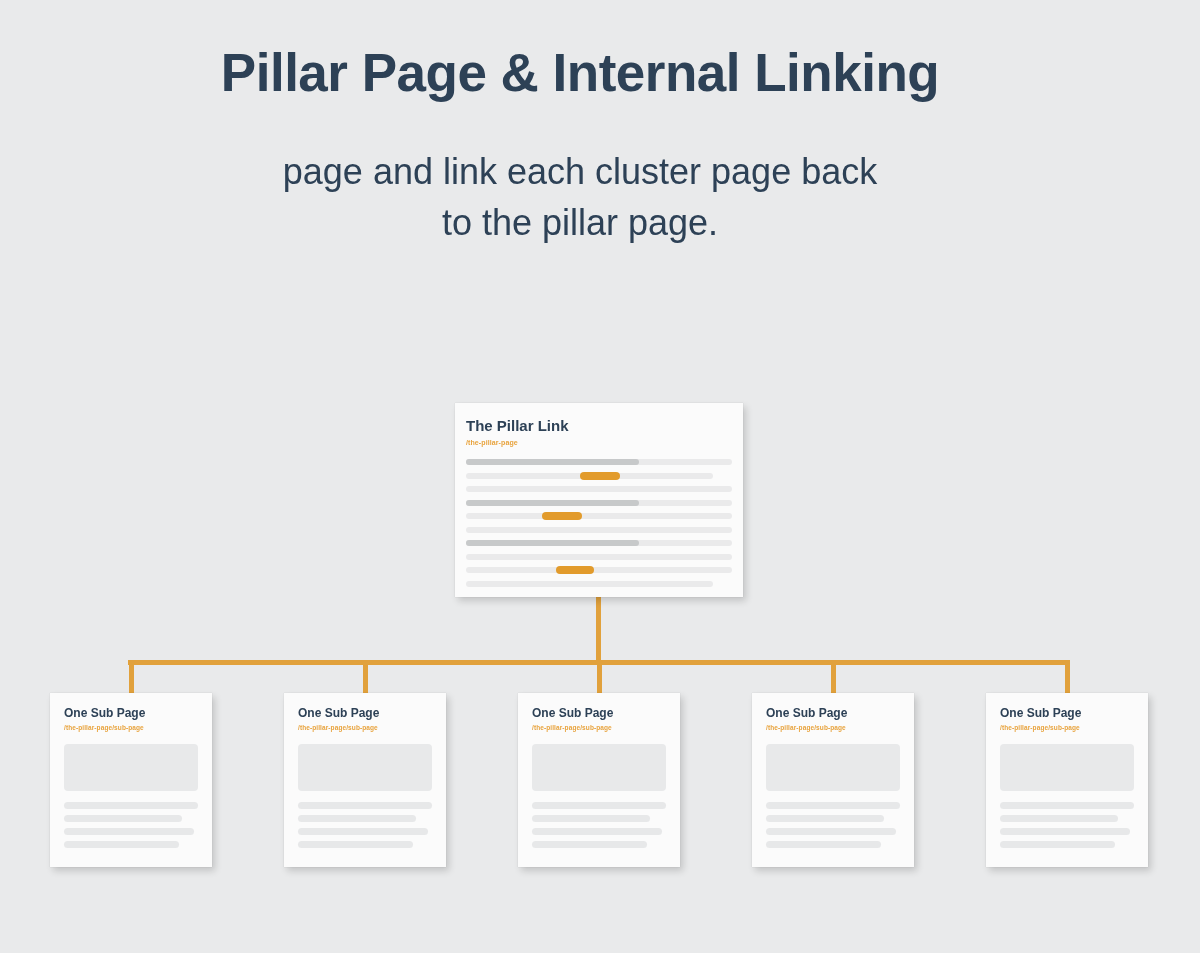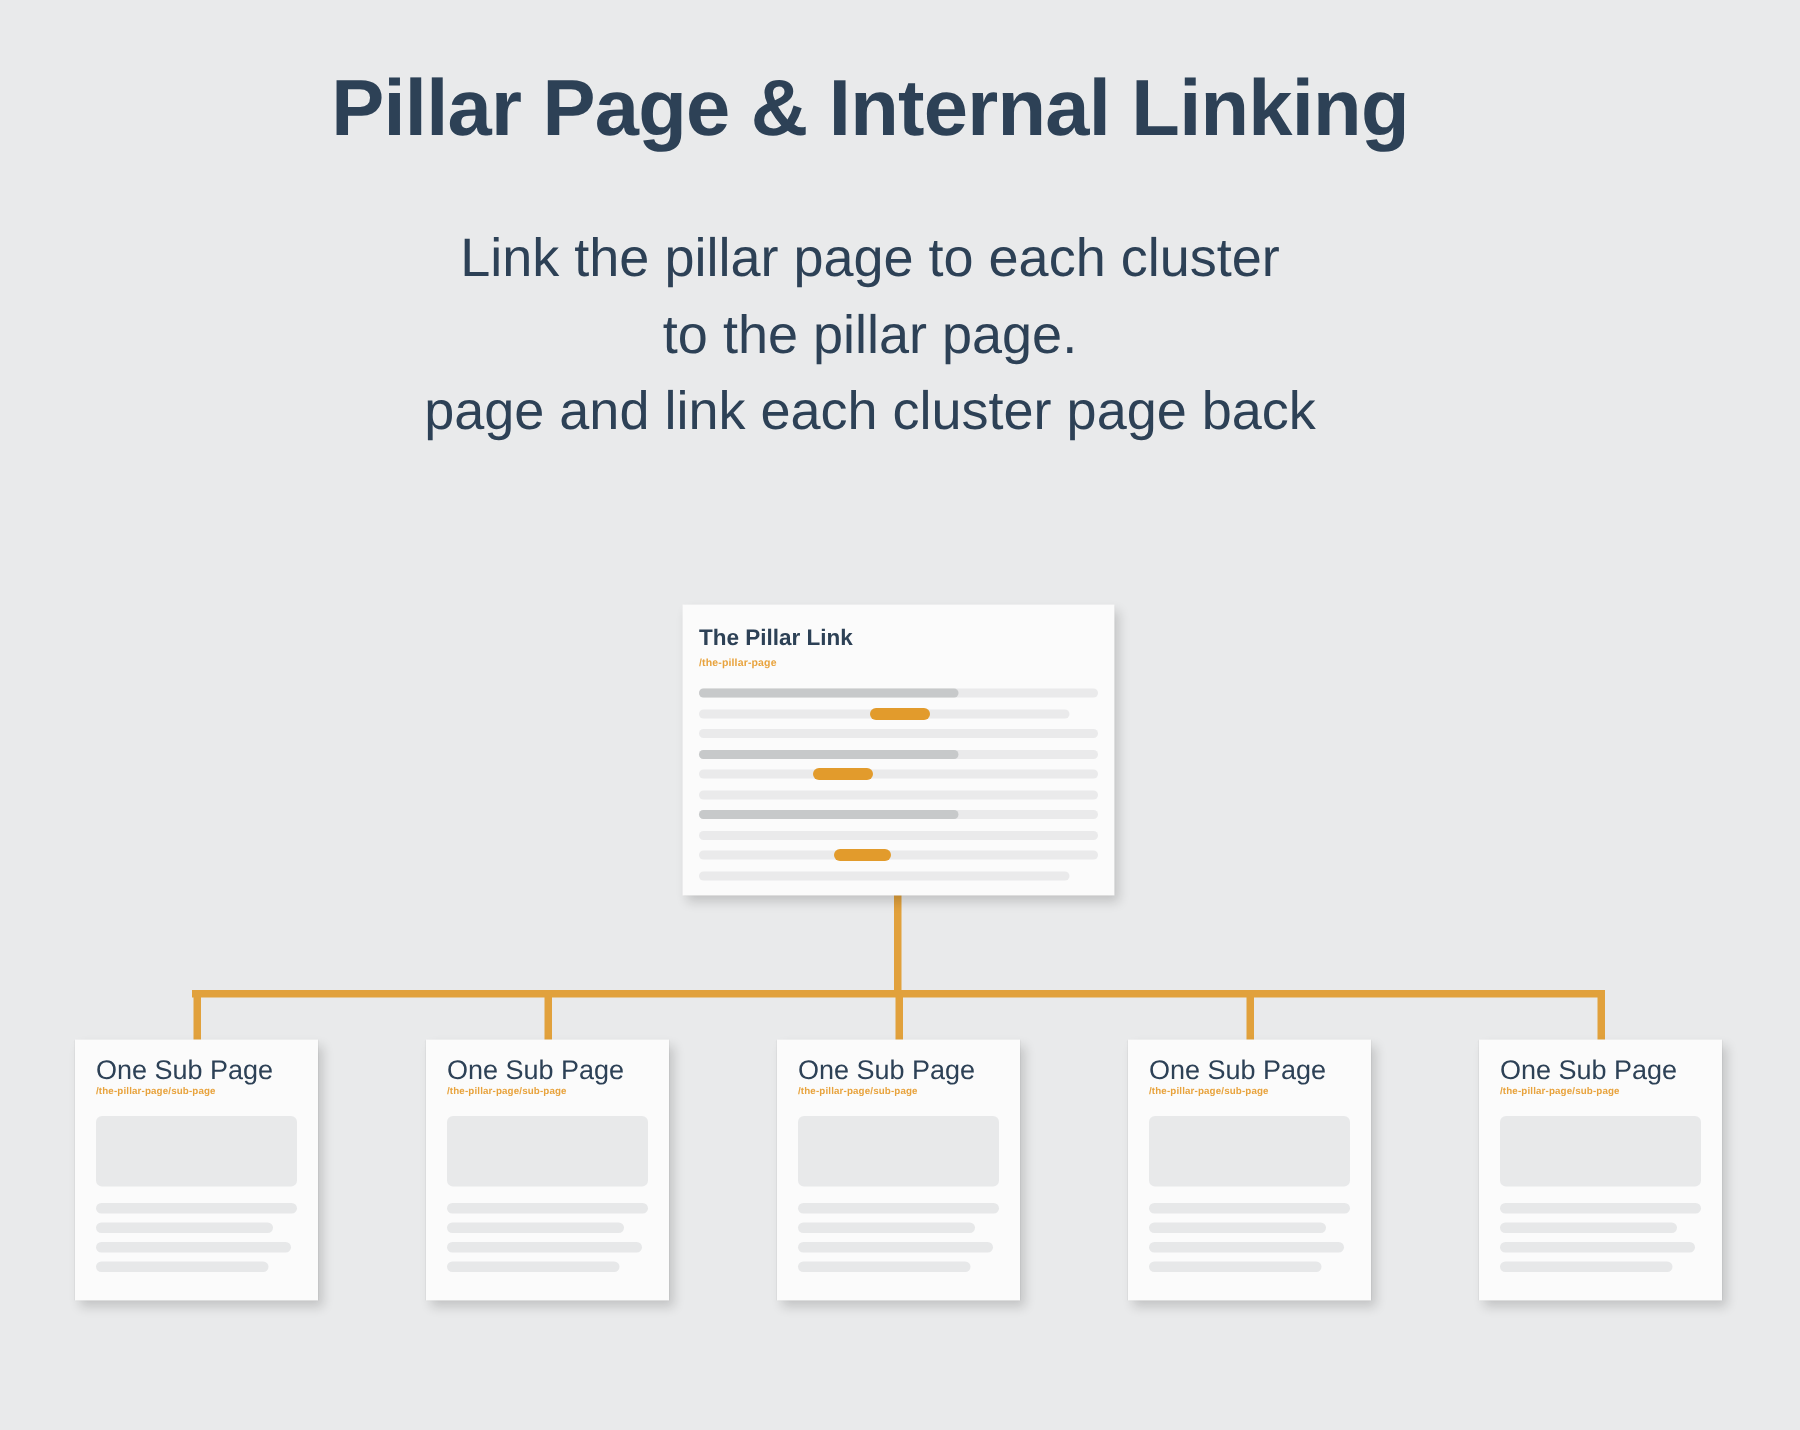--- a/index.html
+++ b/index.html
@@ -68,21 +68,21 @@
   .bar-row{position:relative;height:6px;margin-bottom:7.5px;}
   .bar{position:absolute;top:0;left:0;height:6px;border-radius:3px;background:var(--bar-light);}
   .bar.dark{background:var(--bar-dark);z-index:1;}
   .bar.pill{height:8px;top:-1px;border-radius:4px;background:var(--pill);z-index:2;}
 
   .sub-card{
     top:693px;width:162px;height:174px;
     padding:12px 14px 0 14px;
   }
   .sub-card .card-title{
-    font-size:18px;font-weight:400;color:var(--navy);line-height:17px;
+    font-size:12px;font-weight:700;color:var(--navy);line-height:17px;
   }
   .sub-card .card-url{font-size:6.5px;margin-top:2px;line-height:8px;}
   .sub-placeholder{
     margin-top:12px;height:47px;width:100%;
     background:var(--placeholder);border-radius:4px;
   }
   .sub-lines{margin-top:11px;}
   .sub-line{height:7px;border-radius:3.5px;background:#e7e8e9;margin-bottom:6px;}
 
   
@@ -92,23 +92,22 @@
   .connector.drop{top:660px;width:5px;height:38px;}
 </style>
 </head>
 <body>
 
 <div id="canvas">
 
   <div class="header">
     <h1 class="page-title">Pillar Page &amp; Internal Linking</h1>
     <div class="page-subtitle">
-      <div>Link the pillar page to each cluster</div>
+      <div>page and link each cluster page back</div>
       <div>to the pillar page.</div>
-      <div>page and link each cluster page back</div>
     </div>
   </div>
 
   <div class="connector stem"></div>
   <div class="connector horizontal"></div>
   <div id="drops">
       <div class="connector drop" style="left: 128.5px;"></div>
       <div class="connector drop" style="left: 362.5px;"></div>
       <div class="connector drop" style="left: 596.5px;"></div>
       <div class="connector drop" style="left: 830.5px;"></div>

